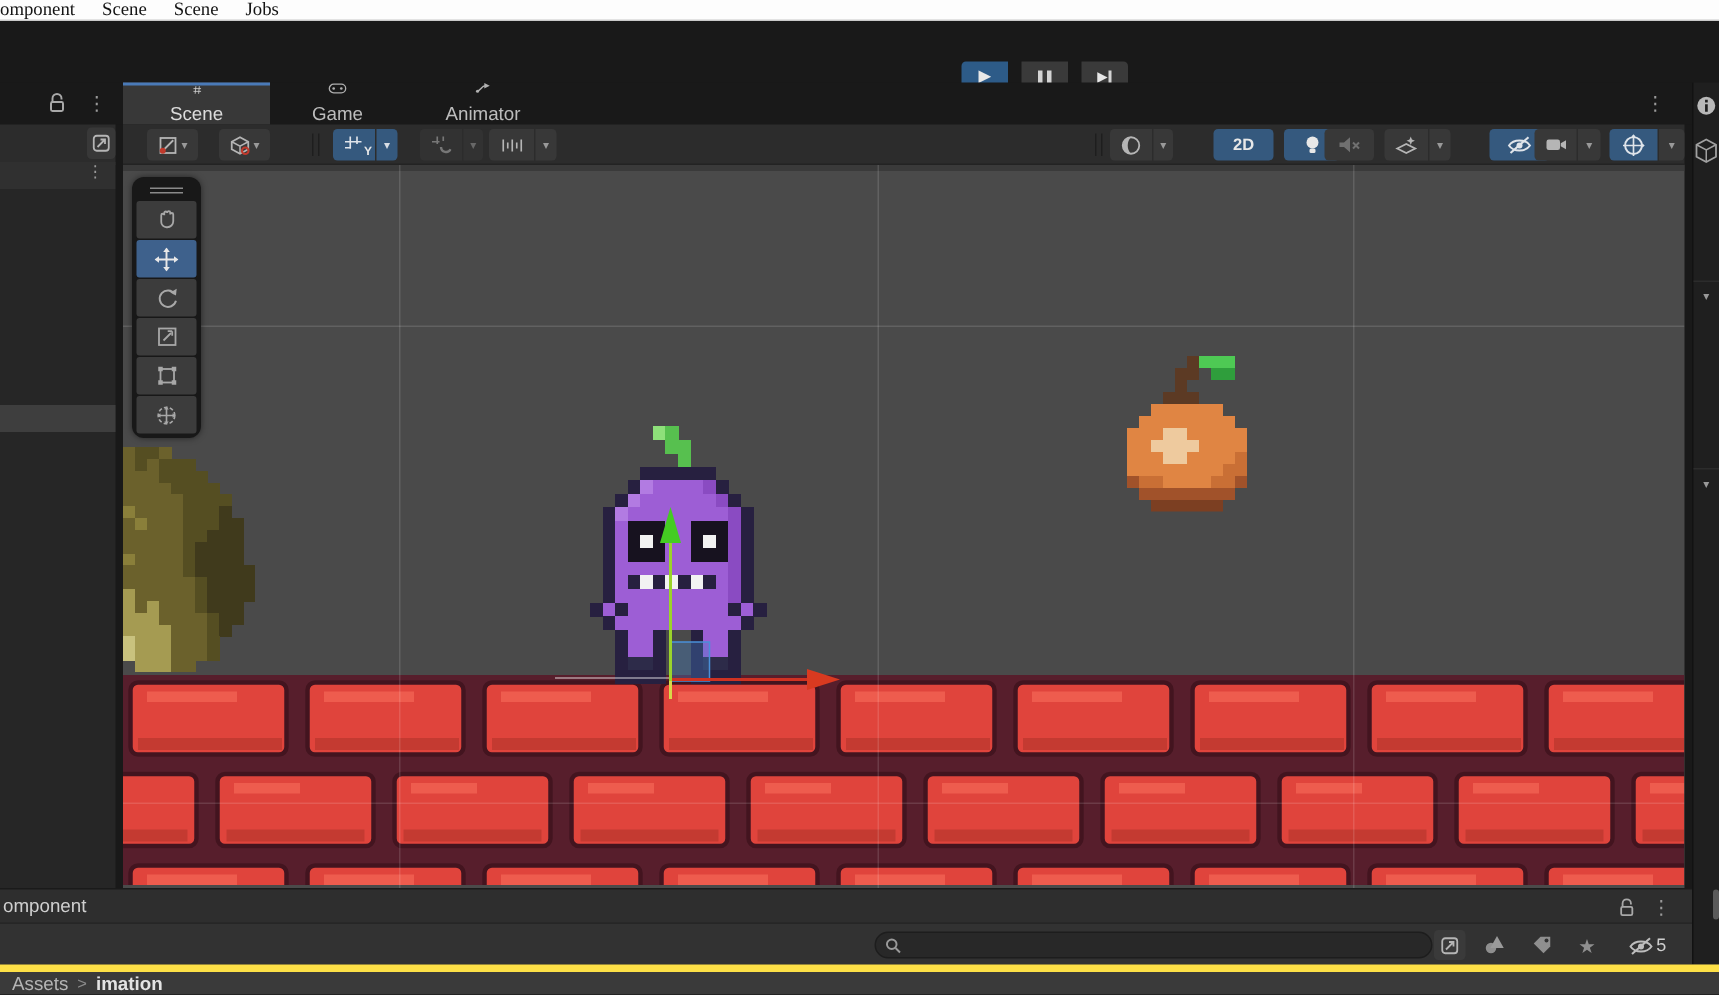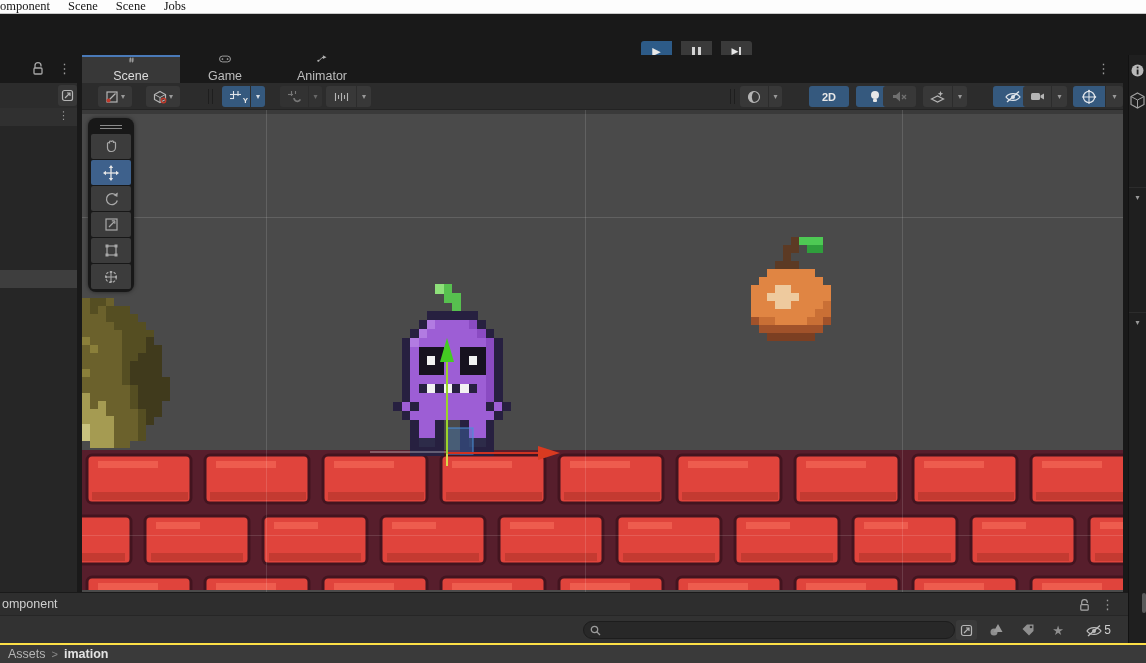--- a/index.html
+++ b/index.html
@@ -52,21 +52,21 @@
   
   .insp{left:1128px;top:55px;width:18px;height:608px;background:#1f1f1f;border-left:1px solid #121212;}
   .insp .caret{display:block;text-align:center;}
   
   .animbar{left:0;top:592px;width:1128px;height:23px;background:#2e2e2e;border-top:1px solid #1a1a1a;display:flex;align-items:center;}
   .animbar .title{margin-left:2px;color:#cfcfcf;font-size:12.5px;}
   .projtb{left:0;top:615px;width:1128px;height:28px;background:#323232;border-top:1px solid #262626;}
   .searchfield{position:absolute;left:583px;top:5px;width:372px;height:18px;background:#282828;border:1px solid #1d1d1d;border-radius:9px;display:flex;align-items:center;padding-left:6px;gap:4px;}
   .searchfield input{flex:1;background:transparent;border:none;outline:none;color:#ccc;font-size:11px;font-family:"Liberation Sans",sans-serif;}
   .pico{position:absolute;top:4px;width:24px;height:20px;display:flex;align-items:center;justify-content:center;border-radius:3px;}
-  .crumbs{left:0;top:643px;width:1146px;height:20px;background:#3a3a3a;border-top:2px solid #fde047;display:flex;align-items:center;gap:6px;padding-left:8px;font-size:12.5px;}
+  .crumbs{left:0;top:643px;width:1146px;height:20px;background:#3a3a3a;border-top:5px solid #fde047;display:flex;align-items:center;gap:6px;padding-left:8px;font-size:12.5px;}
   .crumbs .root{color:#b5b5b5;}
   .crumbs .sep{color:#8a8a8a;font-size:11px;}
   .crumbs .cur{color:#e3e3e3;font-weight:bold;}
   .star{color:#8f8f8f;font-size:13px;}
   .count{color:#cfcfcf;font-size:12px;margin-left:1px;}
 </style>
 </head>
 <body>
 
 <div class="app">

